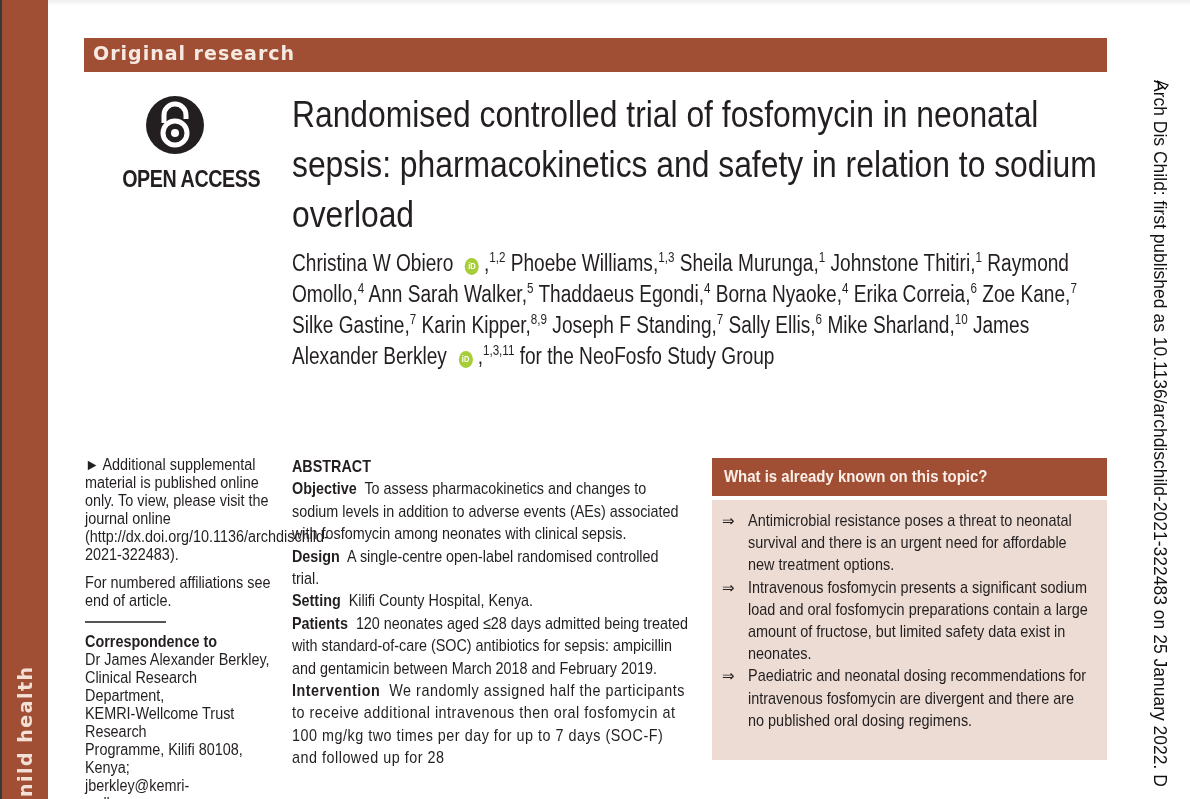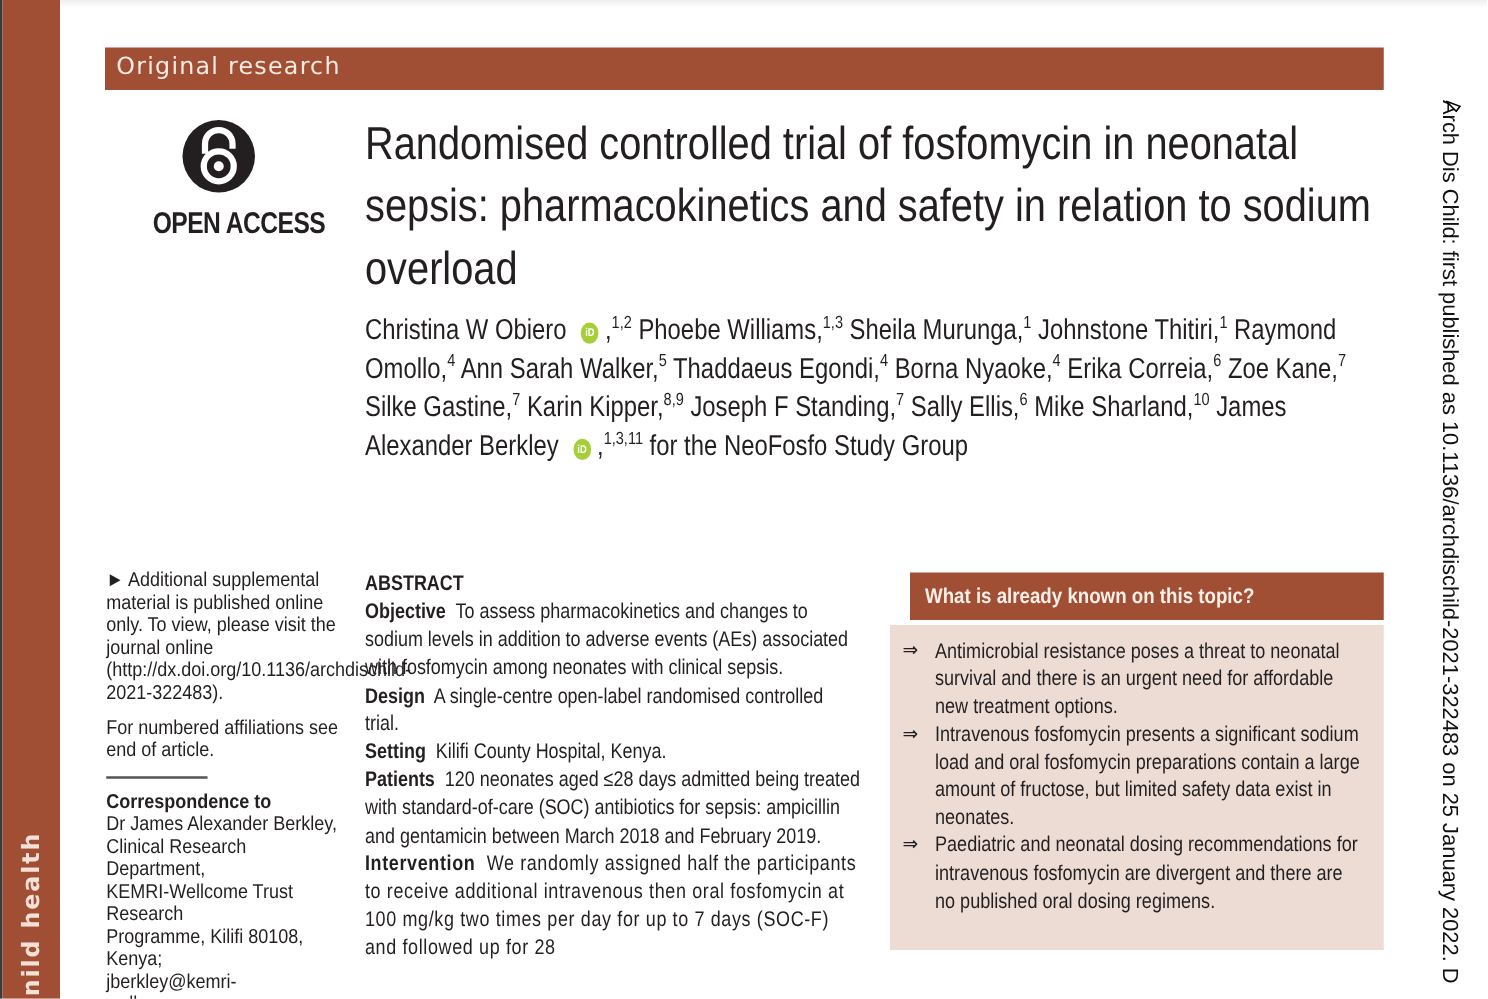--- a/index.html
+++ b/index.html
@@ -14,21 +14,21 @@
   .darkedge { position:absolute; left:0; top:0; width:2px; height:799px; background:#3a3a3a; }
   .sidebar { position:absolute; left:2px; top:0; width:46px; height:799px; background:#a04f34; }
   .sidebar-label {
     position:absolute; left:8px; top:799px; transform-origin:0 0; transform:rotate(-90deg);
     color:#f3e0d6; font-family:"DejaVu Sans", sans-serif; font-weight:bold; font-size:19px;
     letter-spacing:1.5px; white-space:nowrap; line-height:30px; width:130px; text-align:left;
     padding-left:2px;
   }
   .header-bar { position:absolute; left:84px; top:38px; width:1023px; height:34px; background:#a04f34; }
   .header-bar span { position:absolute; left:9px; top:4px; color:#f6e9e2;
-    font-family:"DejaVu Sans", sans-serif; font-weight:normal; font-size:19px; letter-spacing:1px; }
+    font-family:"DejaVu Sans", sans-serif; font-weight:bold; font-size:19px; letter-spacing:1px; }
 
   .oa-logo { position:absolute; left:145px; top:95px; width:60px; height:60px; }
   .oa-text { position:absolute; left:110px; top:165px; width:135px; text-align:center;
     font-family:"Liberation Sans", sans-serif; font-weight:bold; font-size:24px; letter-spacing:-0.5px;
     transform:scaleX(0.82); transform-origin:center; white-space:nowrap; }
 
   .title { position:absolute; left:292px; top:90px; width:830px;
     font-family:"Liberation Sans", sans-serif; font-size:37px; line-height:50px; color:#231f20;
     transform:scaleX(0.86); transform-origin:0 0; width:965px; }
 
@@ -47,21 +47,21 @@
   .corr-head { font-weight:bold; }
 
   .abstract { position:absolute; left:292px; top:456px; width:470px;
     font-family:"Liberation Sans", sans-serif; font-size:17px; line-height:22.4px; color:#231f20;
     transform:scaleX(0.845); transform-origin:0 0; }
   .abstract .h { font-weight:bold; }
   .abstract p { margin:0; }
 
   .known-box { position:absolute; left:712px; top:458px; width:395px; }
   .known-head { background:#a04f34; color:#fbefe8; height:38px; line-height:38px; padding-left:12px;
-    font-family:"Liberation Sans", sans-serif; font-weight:bold; font-size:17px;margin-left:16px; }
+    font-family:"Liberation Sans", sans-serif; font-weight:bold; font-size:17px; }
   .known-head span { display:inline-block; transform:scaleX(0.88); transform-origin:0 50%; white-space:nowrap; }
   .known-body { margin-top:4px; background:#ecdcd4; height:260px; padding-top:10px; box-sizing:border-box; }
   .known-item { position:relative; padding-left:36px; font-family:"Liberation Sans", sans-serif;
     font-size:17px; line-height:22.2px; color:#231f20; }
   .known-item .arrow { position:absolute; left:10px; top:0; font-size:15px; }
   .known-item .txt { display:block; transform:scaleX(0.85); transform-origin:0 0; width:400px; }
 
   .side-doi { position:absolute; left:1150px; top:80px; transform-origin:0 0; transform:rotate(90deg) translateY(-20px);
     font-family:"Liberation Sans", sans-serif; font-size:17.5px; color:#111; white-space:nowrap; }
   .cursor { position:absolute; left:1156px; top:80px; width:14px; height:10px; }

